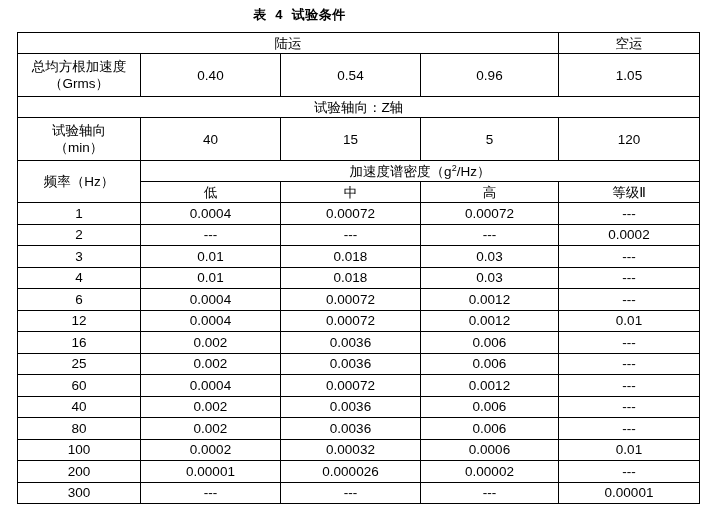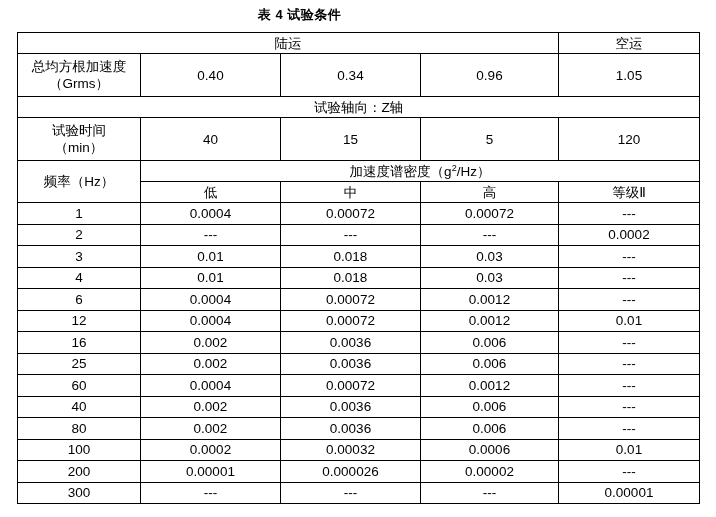--- a/index.html
+++ b/index.html
@@ -2,21 +2,21 @@
 <html><head>
 <meta charset="utf-8">
 <style>
   html, body { margin: 0; padding: 0; background: #ffffff; }
   body {
     width: 716px; height: 517px; position: relative; overflow: hidden;
     font-family: "Liberation Sans", "DejaVu Sans", sans-serif; color: #000;
   }
   .caption {
     position: absolute; top: 6px; left: 0; width: 599px; text-align: center;
-    font-size: 13px; font-weight: bold; letter-spacing: 0.5px;
+    font-size: 13px; font-weight: bold; letter-spacing: 0.5px; font-family: Liberation Mono, monospace;
   }
   table {
     position: absolute; left: 17px; top: 32px;
     width: 682px; border-collapse: collapse; table-layout: fixed;
     font-size: 13.5px;
     padding-left: 48px;
   }
   td {
     border: 1.2px solid #000; text-align: center; vertical-align: middle;
     padding: 0; line-height: 17px;
@@ -48,30 +48,30 @@
     <tr class="h21">
       <td colspan="4">陆运</td>
       <td>空运</td>
     </tr>
     <tr class="h43">
       <td>
         <div>总均方根加速度</div>
         <div>（Grms）</div>
       </td>
       <td>0.40</td>
-      <td>0.34</td>
+      <td>0.54</td>
       <td>0.96</td>
       <td>1.05</td>
     </tr>
     <tr class="h21">
       <td colspan="5">试验轴向：Z轴</td>
     </tr>
     <tr class="h43">
       <td>
-        <div>试验时间</div>
+        <div>试验轴向</div>
         <div>（min）</div>
       </td>
       <td>40</td>
       <td>15</td>
       <td>5</td>
       <td>120</td>
     </tr>
     <tr class="h21">
       <td rowspan="2">频率（Hz）</td>
       <td colspan="4"><span>加速度谱密度（g</span><sup>2</sup><span>/Hz）</span></td>

